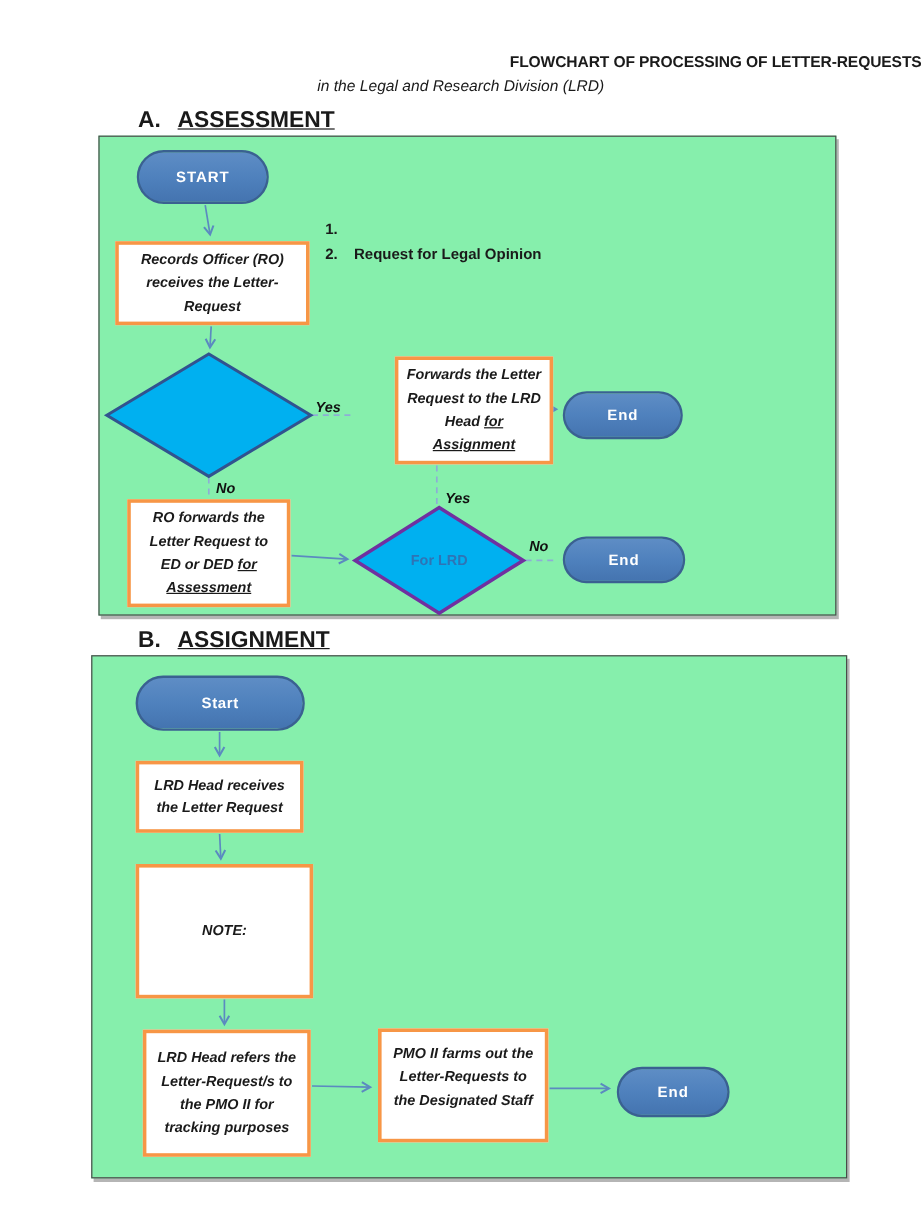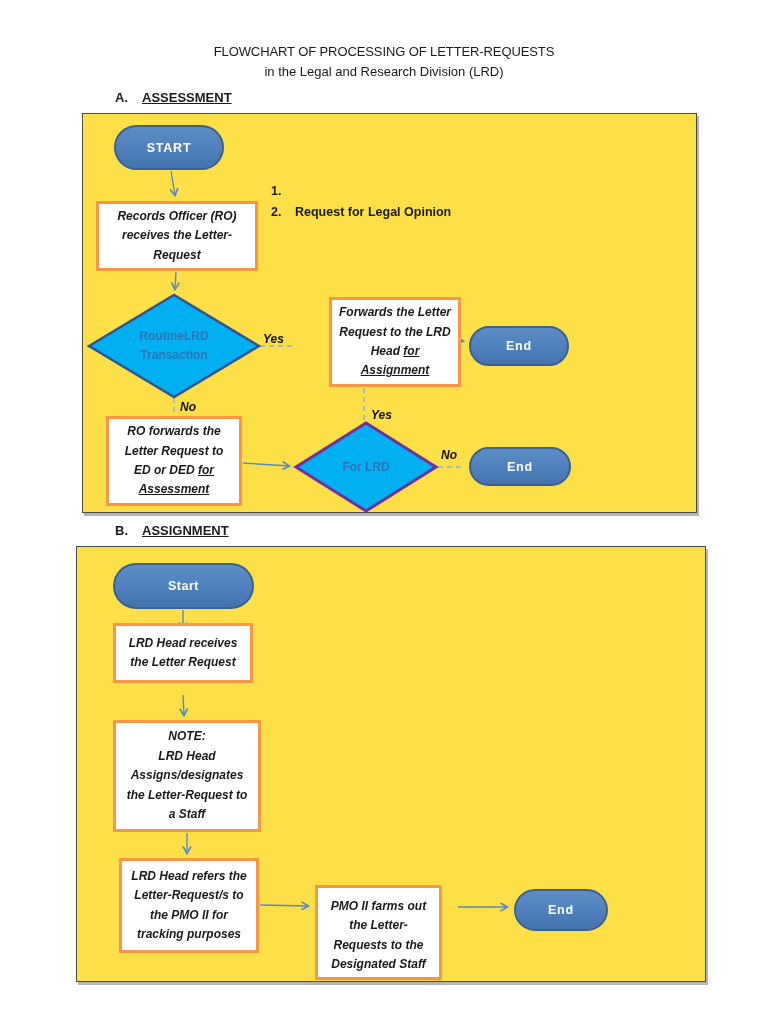--- a/index.html
+++ b/index.html
@@ -1,32 +1,32 @@
 <!DOCTYPE html>
 <html><head>
 <meta charset="utf-8">
 <style>
   html,body { margin:0; padding:0; background:#ffffff; }
   .page {
     position:relative; width:768px; height:1024px; background:#ffffff;
     font-family:"Liberation Sans", sans-serif; color:#1a1a1a; overflow:hidden;
   }
   .doc-title {
-    position:absolute; top:44px; left:0; width:768px; text-align:center;
-    font-size:13px; font-weight:normal; letter-spacing:-0.1px;
+    position:absolute; top:44px; left:0; width:768px; text-align:right;
+    font-size:13px; font-weight:bold; letter-spacing:-0.1px;
   }
   .doc-subtitle {
     position:absolute; top:64px; left:0; width:768px; text-align:center;
-    font-size:13px; font-weight:bold; font-weight:normal;
+    font-size:13px; font-style:italic; font-weight:bold; font-weight:normal;
   }
-  .sec-heading { position:absolute; font-size:13px; font-weight:bold; }
+  .sec-heading { position:absolute; font-size:19px; font-weight:bold; }
   .sec-heading .letter { margin-right:14px; }
   .u { text-decoration:underline; }
   .frame {
-    position:absolute; background:#fde047; border:1.5px solid #4a4a4a;
+    position:absolute; background:#86efac; border:1.5px solid #4a4a4a;
     box-shadow:2px 3px 0 rgba(120,120,120,0.55); box-sizing:border-box;
   }
   .overlay { position:absolute; left:0; top:0; }
   .terminal {
     position:absolute; box-sizing:border-box;
     background:linear-gradient(180deg,#5e8dc5 0%,#4f81bd 50%,#4474b0 100%);
     border:2.5px solid #3a6191; border-radius:24px;
     display:flex; align-items:center; justify-content:center;
     color:#ffffff; font-weight:bold; font-size:12.5px; letter-spacing:0.8px;
   }
@@ -80,24 +80,20 @@
     </svg>
 
     <div class="terminal" style="left:31px; top:11px; width:110px; height:45px;">
       <span>START</span>
     </div>
 
     <div class="process" style="left:13px; top:87px; width:162px; height:70px;">
       <span>Records Officer (RO) receives the Letter-Request</span>
     </div>
 
-    <div class="dlabel" style="left:31px; top:213px; width:120px;">
-      <div>RoutineLRD</div>
-      <div>Transaction</div>
-    </div>
 
     <div class="elabel" style="left:180px; top:218px;">Yes</div>
     <div class="elabel" style="left:97px; top:286px;">No</div>
 
     <div class="process" style="left:214px; top:183px; width:132px; height:90px;margin-left:32px;">
       <span><span>Forwards the Letter Request to the LRD Head </span><span class="u">for Assignment</span></span>
     </div>
 
     <div class="terminal" style="left:386px; top:212px; width:100px; height:40px; border-radius:20px;">
       <span>End</span>
@@ -143,34 +139,33 @@
       <line x1="106" y1="148" x2="107" y2="168" stroke="#5b8ac0" stroke-width="1.4" marker-end="url(#ahB)"></line>
       <line x1="110" y1="286" x2="110" y2="306" stroke="#5b8ac0" stroke-width="1.4" marker-end="url(#ahB)"></line>
       <line x1="183" y1="358" x2="231" y2="359" stroke="#5b8ac0" stroke-width="1.4" marker-end="url(#ahB)"></line>
       <line x1="381" y1="360" x2="430" y2="360" stroke="#5b8ac0" stroke-width="1.4" marker-end="url(#ahB)"></line>
     </svg>
 
     <div class="terminal" style="left:36px; top:16px; width:141px; height:46px; letter-spacing:0.5px;">
       <span>Start</span>
     </div>
 
-    <div class="process" style="left:36px; top:76px; width:140px; height:60px;">
+    <div class="process" style="left:36px; top:87px; width:140px; height:60px;">
       <span>LRD Head receives the Letter Request</span>
     </div>
 
     <div class="process" style="left:36px; top:173px; width:148px; height:112px;">
       <span>NOTE:</span>
-      <span>LRD Head Assigns/designates the Letter-Request to a Staff</span>
     </div>
 
-    <div class="process" style="left:42px; top:311px; width:140px; height:95px;">
+    <div class="process" style="left:42px; top:311px; width:140px; height:106px;">
       <span>LRD Head refers the Letter-Request/s to the PMO II for tracking purposes</span>
     </div>
 
-    <div class="process top-align" style="left:238px; top:310px; width:127px; height:95px;margin-top:28px;">
+    <div class="process top-align" style="left:238px; top:310px; width:142px; height:95px;">
       <span>PMO II farms out the Letter-Requests to the Designated Staff</span>
     </div>
 
     <div class="terminal" style="left:437px; top:342px; width:94px; height:42px; border-radius:21px;">
       <span>End</span>
     </div>
   </div>
 
 </div>
 

